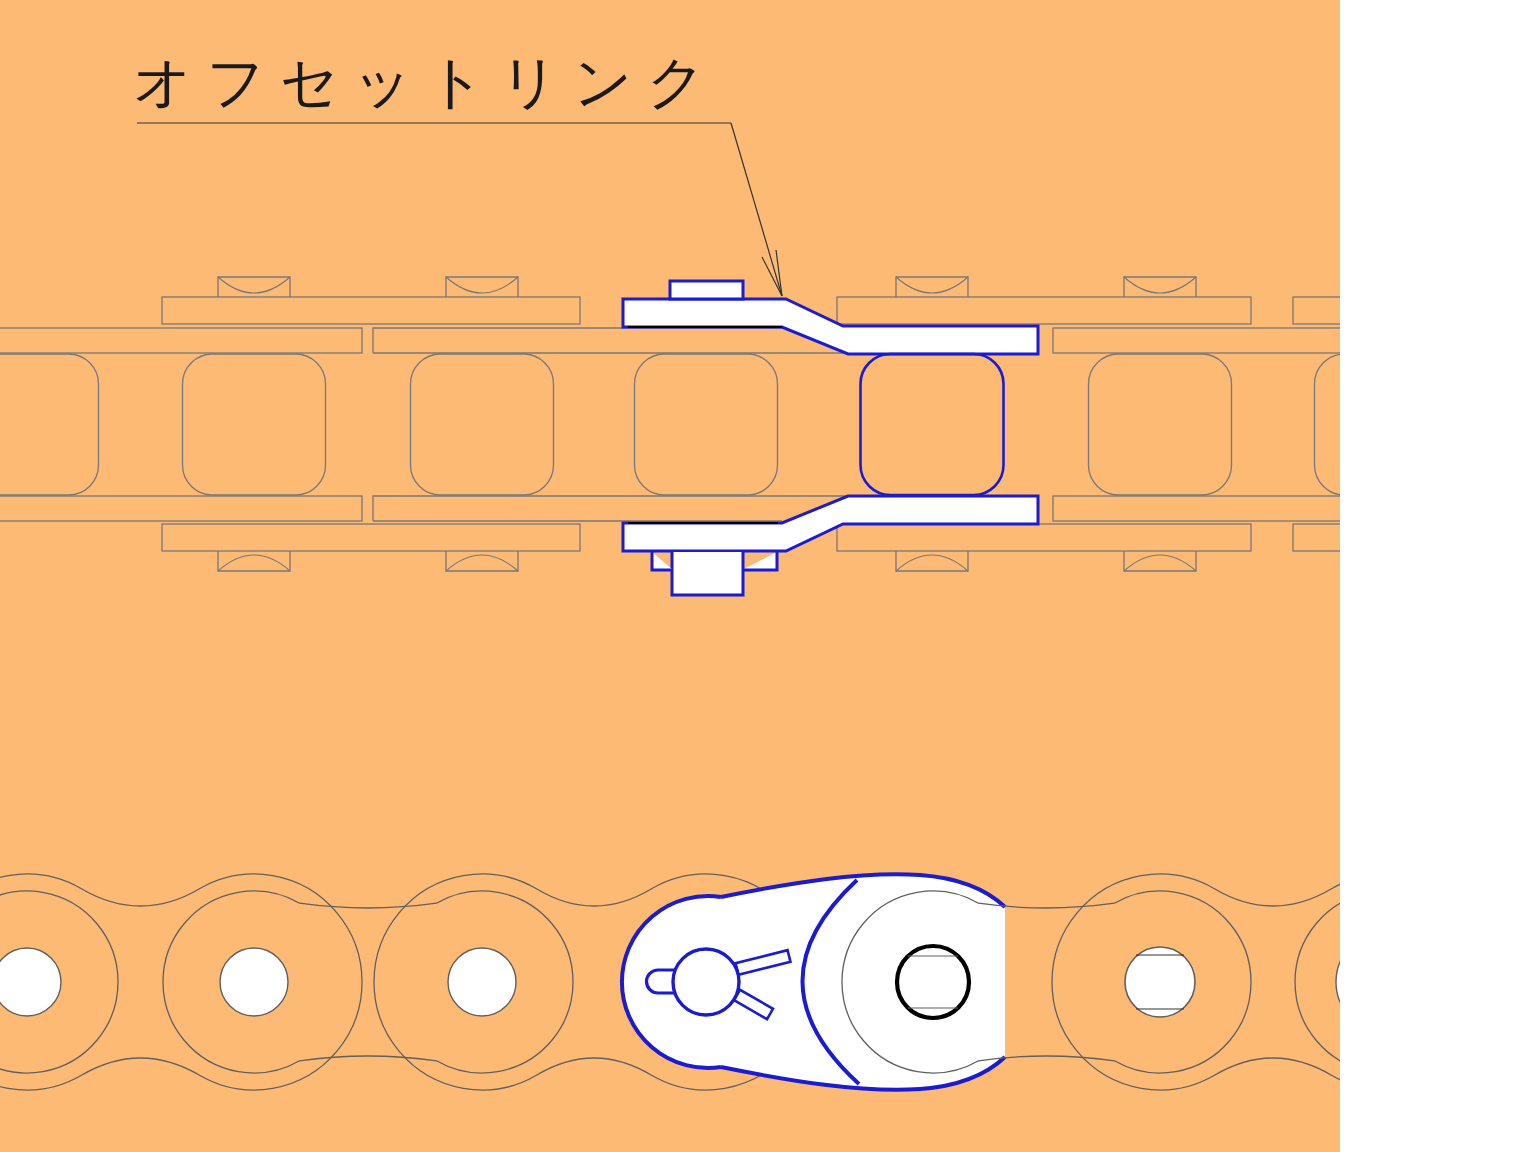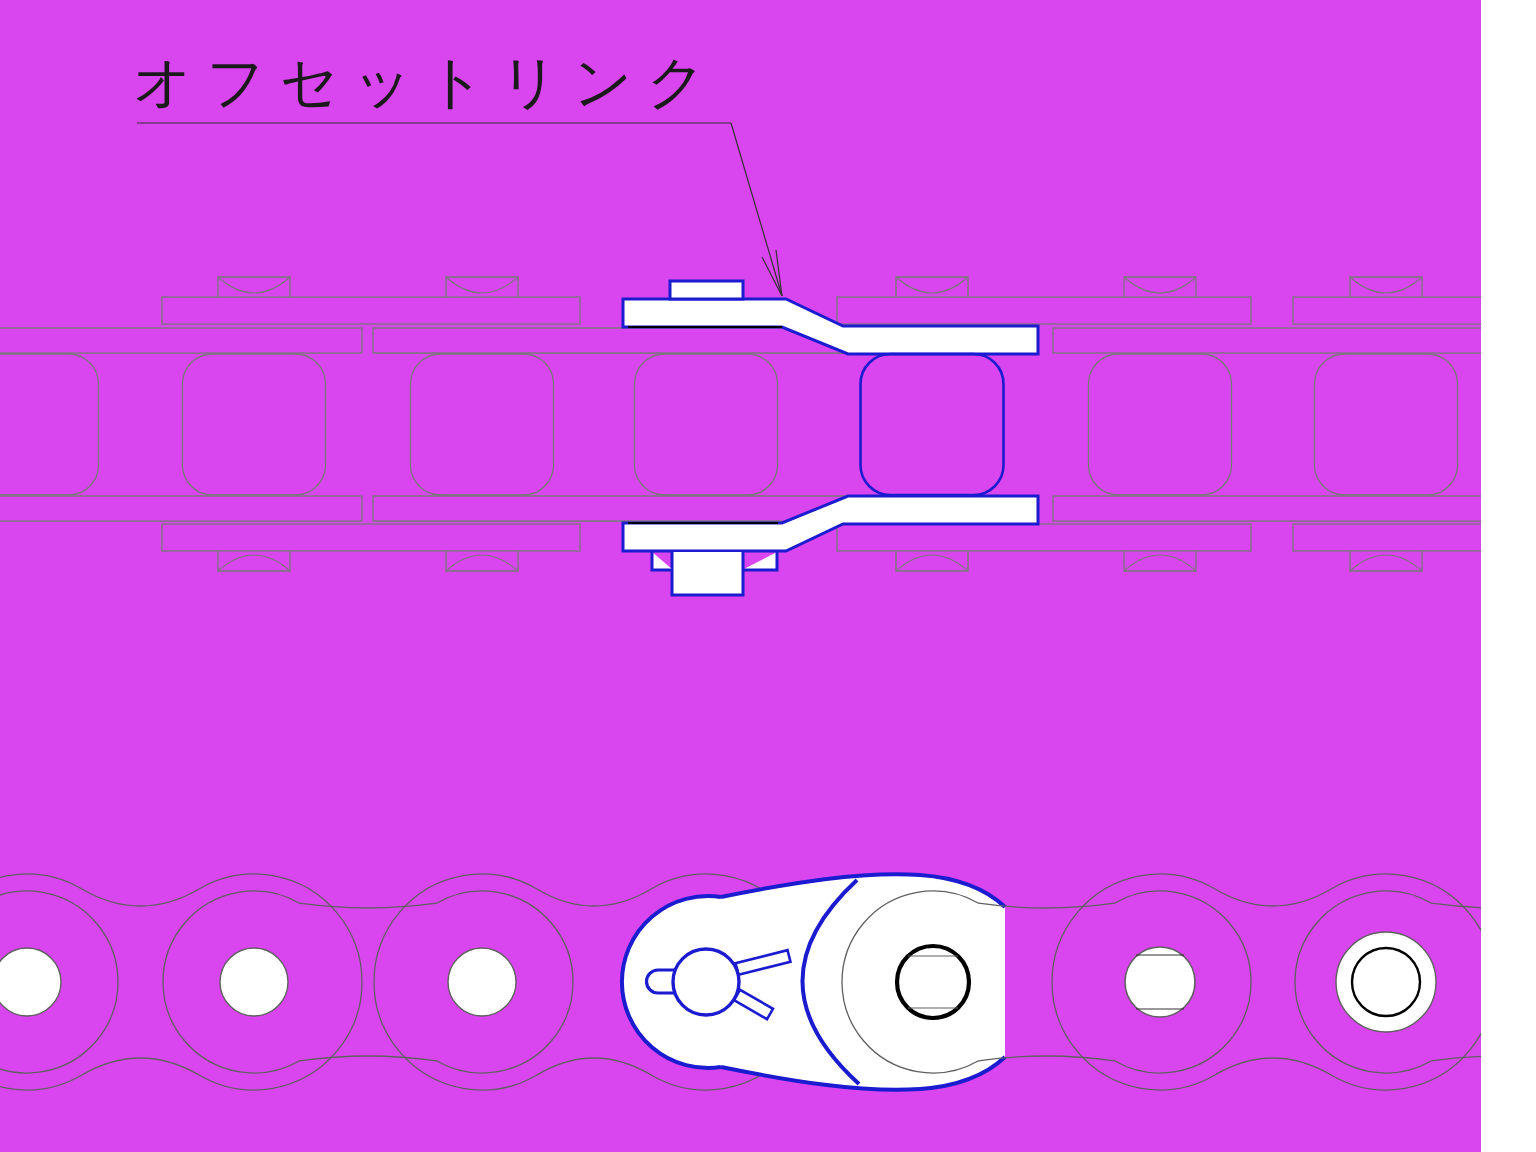--- a/index.html
+++ b/index.html
@@ -1,16 +1,16 @@
 <!DOCTYPE html>
 <html><head>
 <meta charset="utf-8">
 <style>
   html,body{margin:0;padding:0;background:#fff;}
-  .canvas{position:relative;width:1481px;height:1152px;background:#d946ef;overflow:hidden;}
+  .canvas{position:relative;width:1340px;height:1152px;background:#fdba74;overflow:hidden;}
   svg{position:absolute;left:0;top:0;}
   text.cad-label{font-family:"Liberation Sans",sans-serif;}
 </style>
 </head>
 <body>
 
 <div class="canvas">
   <svg id="cad" width="1536" height="1152" viewBox="0 0 1536 1152" xmlns="http://www.w3.org/2000/svg">
     <g id="g-leader">
         <line x1="137" y1="123" x2="731" y2="123" stroke="#333" stroke-width="1.2" fill="none"></line>

